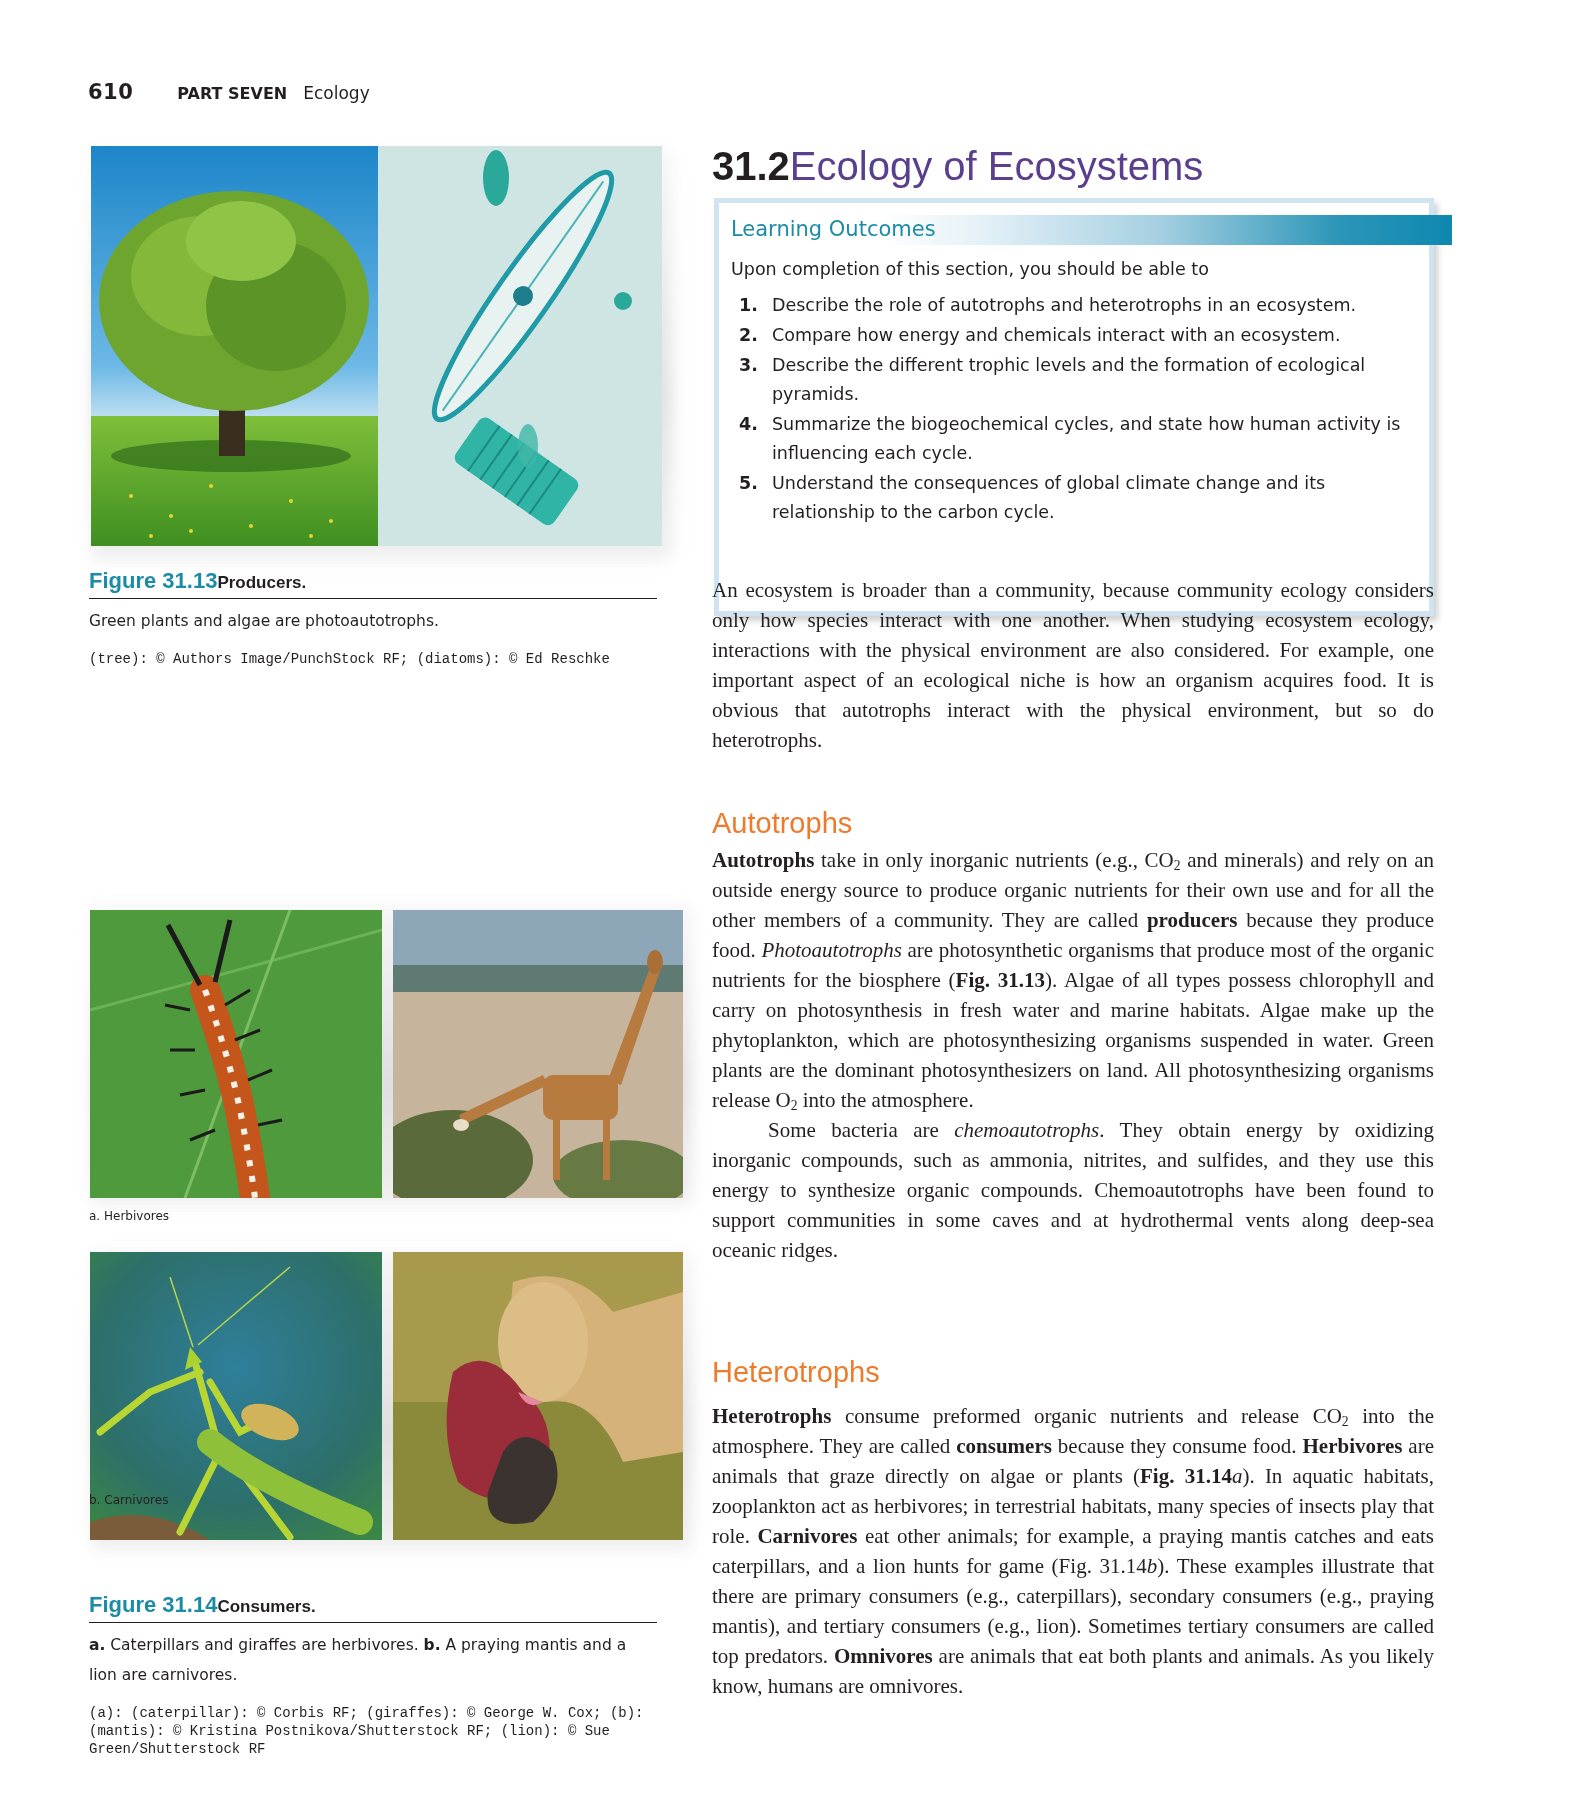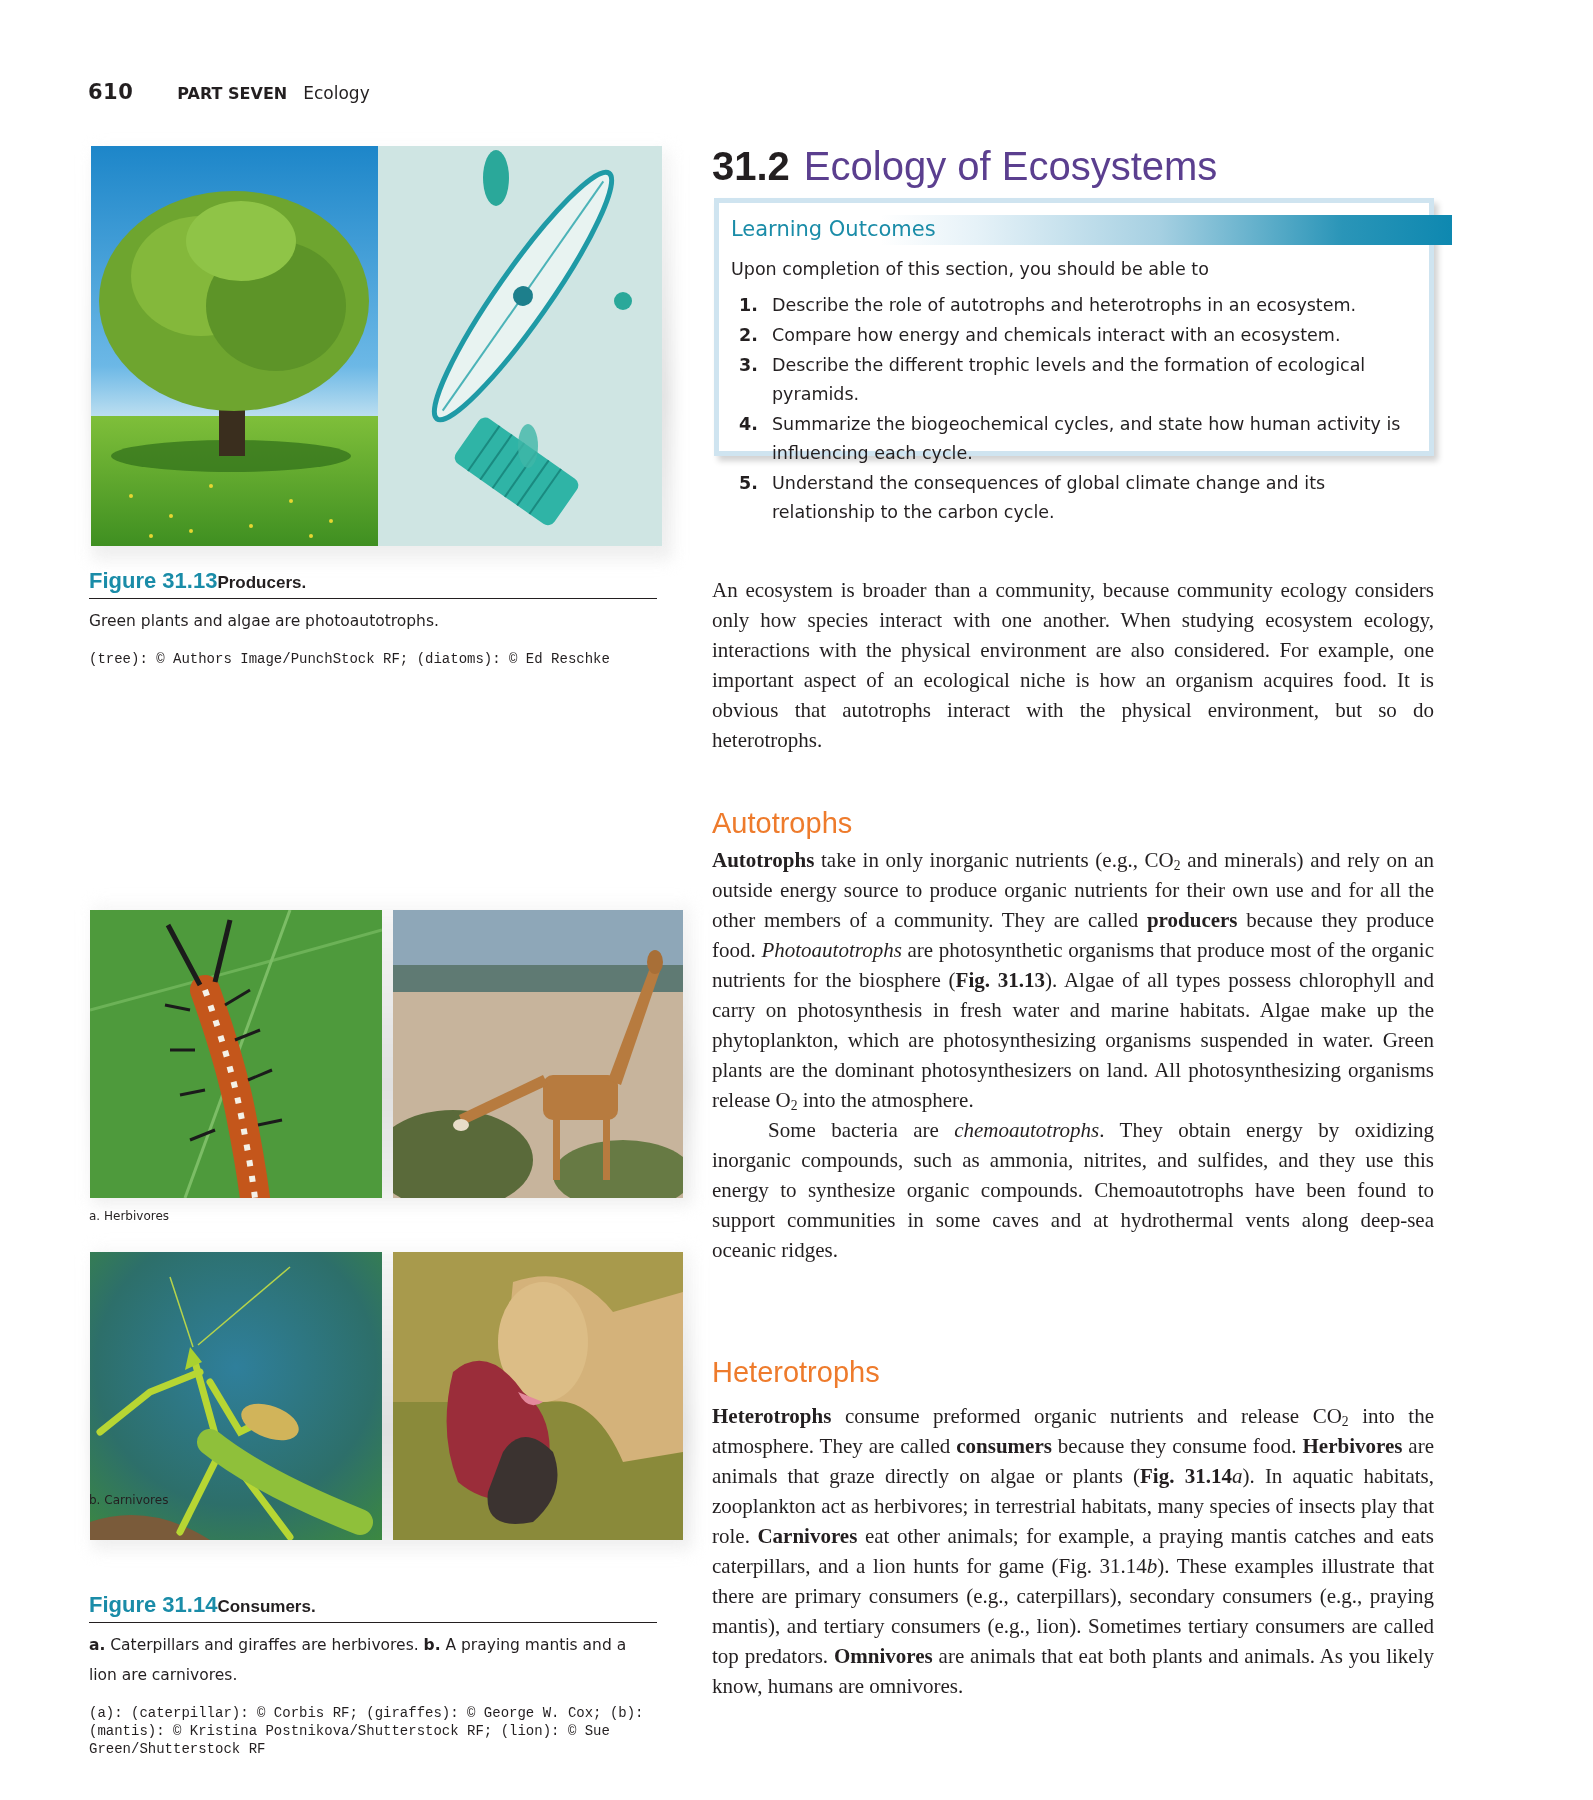--- a/index.html
+++ b/index.html
@@ -24,24 +24,24 @@
   .fig-title-row { display: flex; align-items: baseline; padding-bottom: 4px; border-bottom: 1.5px solid #231f20; }
   .fig-num { font-family: "Liberation Sans", sans-serif; font-weight: bold; font-size: 22px; color: #1a8ca8; }
   .fig-title { margin-left: 0; font-family: "Liberation Sans", sans-serif; font-weight: bold; font-size: 17px; color: #231f20; }
   .fig-desc { margin-top: 7px; font-family: "DejaVu Sans", sans-serif; font-size: 15.5px; line-height: 30px; color: #231f20; }
   .fig-credit { margin-top: 14px; font-family: Liberation Mono, monospace; font-size: 14px; line-height: 18px; color: #231f20; }
   .sub-label { position: absolute; left: 89px; font-family: "DejaVu Sans", sans-serif; font-size: 12px; color: #231f20; }
 
   
   .section-title { position: absolute; left: 712px; top: 142px; font-family: "Liberation Sans", sans-serif; font-size: 40px; line-height: 48px; }
   .section-num { font-weight: bold; color: #231f20; }
-  .section-name { color: #5b3f8f; margin-left: 14px; }
-
-  
-  .lo-box { position: absolute; left: 714px; top: 198px; width: 720px; height: 258px; border: 5px solid #cfe4f0; background: #fff; box-shadow: 4px 5px 6px rgba(0,0,0,0.18); }
+  .section-name { color: #5b3f8f; }
+
+  
+  .lo-box { position: absolute; left: 714px; top: 198px; width: 720px; height: 418px; border: 5px solid #cfe4f0; background: #fff; box-shadow: 4px 5px 6px rgba(0,0,0,0.18); }
   .lo-bar { position: absolute; left: 0; top: 12px; width: 733px; height: 30px; background: linear-gradient(90deg, #ffffff 0%, #ffffff 22%, #e6f2f8 35%, #a6d0e2 60%, #2a95b8 85%, #0e88b0 100%); }
   .lo-title { position: absolute; left: 12px; top: 14px; font-family: "DejaVu Sans", sans-serif; font-size: 21px; color: #1a8ca8; }
   .lo-intro { position: absolute; left: 12px; top: 56px; font-family: "DejaVu Sans", sans-serif; font-size: 17.5px; color: #231f20; }
   .lo-list { position: absolute; left: 20px; top: 88px; width: 690px; list-style: none; }
   .lo-item { display: flex; font-family: "DejaVu Sans", sans-serif; font-size: 17.5px; line-height: 29px; color: #231f20; margin-bottom: 1px; }
   .lo-num { width: 33px; flex: none; font-weight: bold; }
   .lo-text { flex: 1; }
 
   
   .body-col { position: absolute; left: 712px; width: 722px; font-family: "Liberation Serif", serif; font-size: 21px; line-height: 30px; color: #231f20; text-align: justify; hyphens: manual; }

